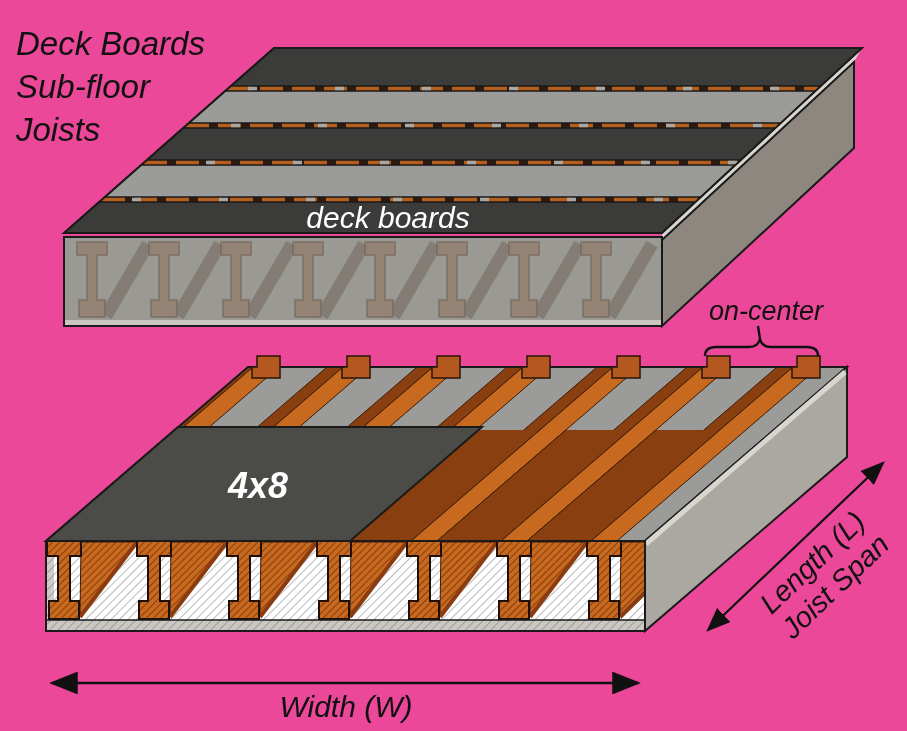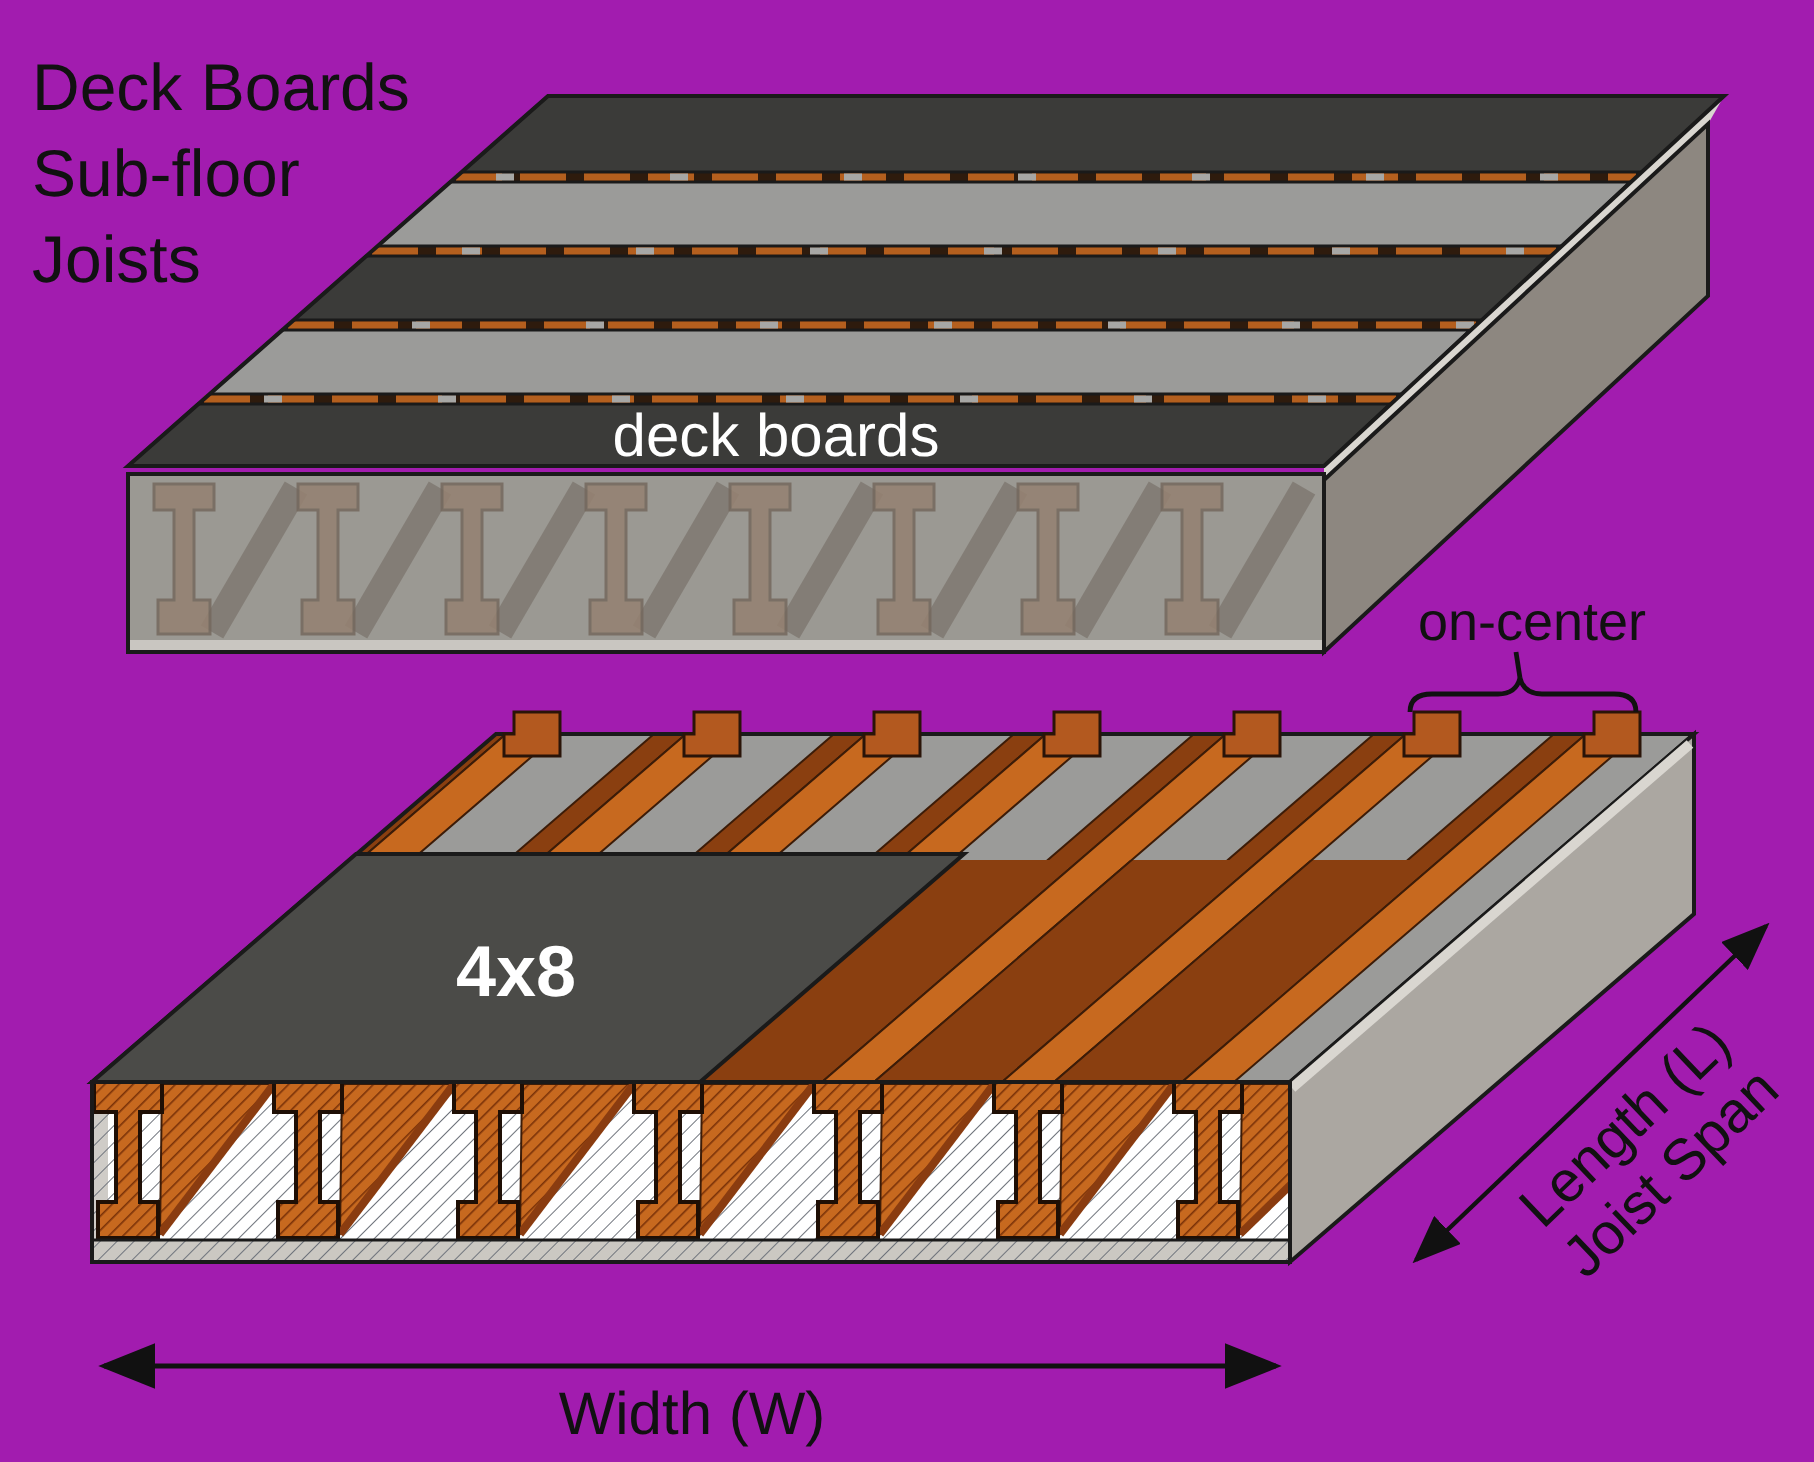--- a/index.html
+++ b/index.html
@@ -1,17 +1,17 @@
 <!DOCTYPE html>
 <html><head>
 <meta charset="utf-8">
 <style>
   html,body{margin:0;padding:0;background:#ffffff;}
-  .canvas{position:relative;width:907px;height:731px;background:#a21caf;overflow:hidden;
-          font-family:"Liberation Sans", sans-serif;}
+  .canvas{position:relative;width:907px;height:731px;background:#ec4899;overflow:hidden;
+          font-family:"Liberation Sans", sans-serif;font-style:italic;}
   svg text{font-family:"Liberation Sans", sans-serif;}
   .legend-text{font-size:33px;fill:#111111;}
   .board-label{font-size:30px;fill:#ffffff;}
   .panel-label{font-size:36px;font-weight:bold;fill:#ffffff;}
   .dim-label{font-size:30px;fill:#111111;}
   .oc-label{font-size:27px;fill:#111111;}
   .len-label{font-size:29px;fill:#111111;}
 </style>
 </head>
 <body>

